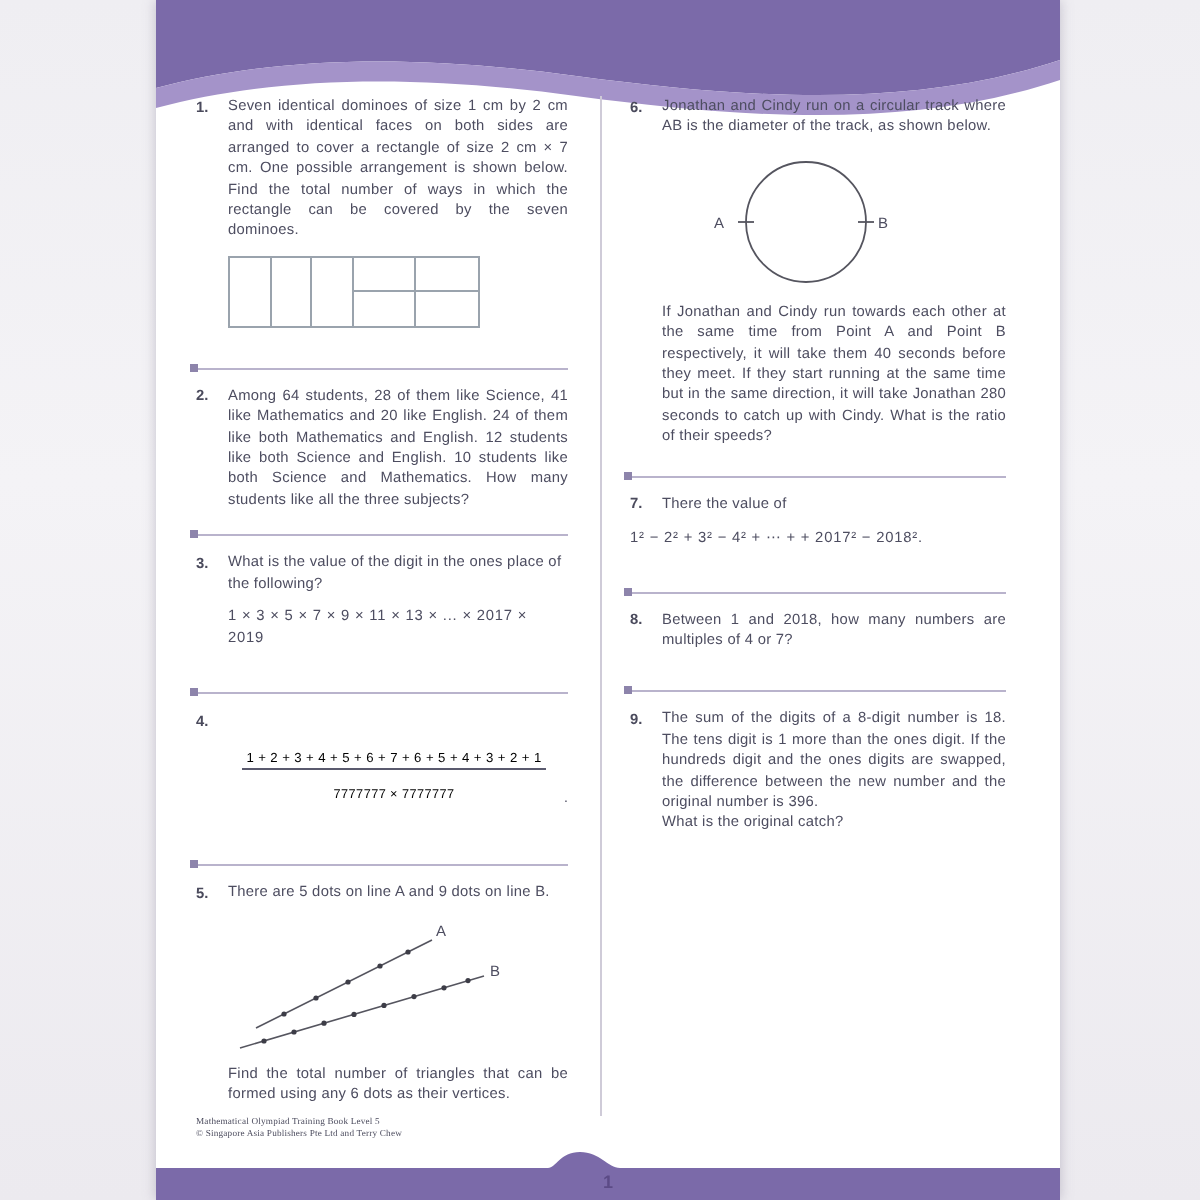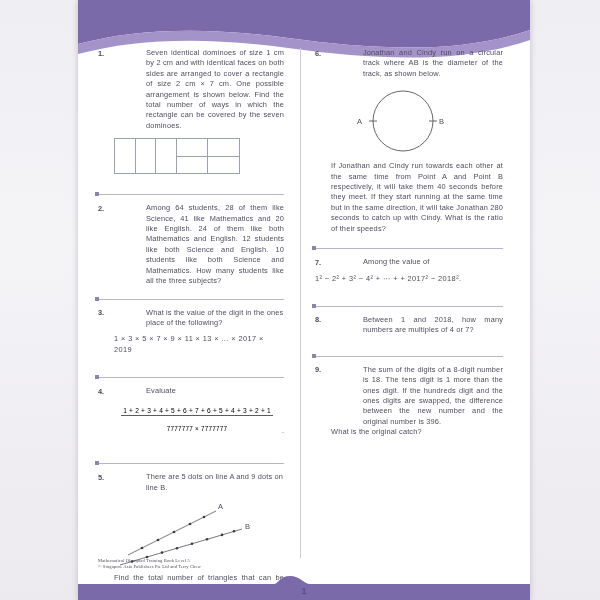--- a/index.html
+++ b/index.html
@@ -45,21 +45,20 @@
   .q-row{display:flex;align-items:flex-start;}
   .q-num{
     width:16px;flex:0 0 16px;
     font-size:7.4px;color:#4a4a5c;font-weight:bold;
     line-height:10.4px;padding-top:0.5px;
   }
   .q-text{
     flex:1;font-size:7.4px;line-height:10.4px;color:#4d4d60;
     text-align:justify;text-justify:inter-word;
     letter-spacing:.15px;
-    margin-left:32px;
   }
   .q-text.left-align{text-align:left;}
   .q-expr{
     font-size:7.4px;line-height:11px;color:#4d4d60;
     margin-top:5px;letter-spacing:.4px;
   }
   .q-indent{margin-left:16px;}
 
   
   .sep{position:relative;height:1px;background:#b9b3cc;margin:7px 0 8px 0;}
@@ -157,21 +156,20 @@
           <div class="q-text left-align">What is the value of the digit in the ones place of the following?</div>
         </div>
         <div class="q-expr q-indent">1 × 3 × 5 × 7 × 9 × 11 × 13 × ... × 2017 × 2019</div>
       </div>
 
       <div class="sep" style="margin-top:22px;"></div>
 
       <div class="q-block">
         <div class="q-row">
           <div class="q-num">4.</div>
-          <div class="q-text left-align">Evaluate</div>
         </div>
         <div class="frac-line">
           <span class="frac">
             <span class="num">1 + 2 + 3 + 4 + 5 + 6 + 7 + 6 + 5 + 4 + 3 + 2 + 1</span>
             <span class="den">7777777 × 7777777</span>
           </span>
           <span class="frac-tail">.</span>
         </div>
       </div>
 
@@ -227,21 +225,21 @@
           </svg>
         </div>
         <div class="q-text q-indent">If Jonathan and Cindy run towards each other at the same time from Point A and Point B respectively, it will take them 40 seconds before they meet. If they start running at the same time but in the same direction, it will take Jonathan 280 seconds to catch up with Cindy. What is the ratio of their speeds?</div>
       </div>
 
       <div class="sep" style="margin-top:14px;"></div>
 
       <div class="q-block">
         <div class="q-row">
           <div class="q-num">7.</div>
-          <div class="q-text left-align">Among the value of</div>
+          <div class="q-text left-align">There the value of</div>
         </div>
         <div class="q-expr" style="margin-left:0;">1² − 2² + 3² − 4² + ⋯ +  + 2017² − 2018².</div>
       </div>
 
       <div class="sep" style="margin-top:22px;"></div>
 
       <div class="q-block">
         <div class="q-row">
           <div class="q-num">8.</div>
           <div class="q-text">Between 1 and 2018, how many numbers are multiples of 4 or 7?</div>

